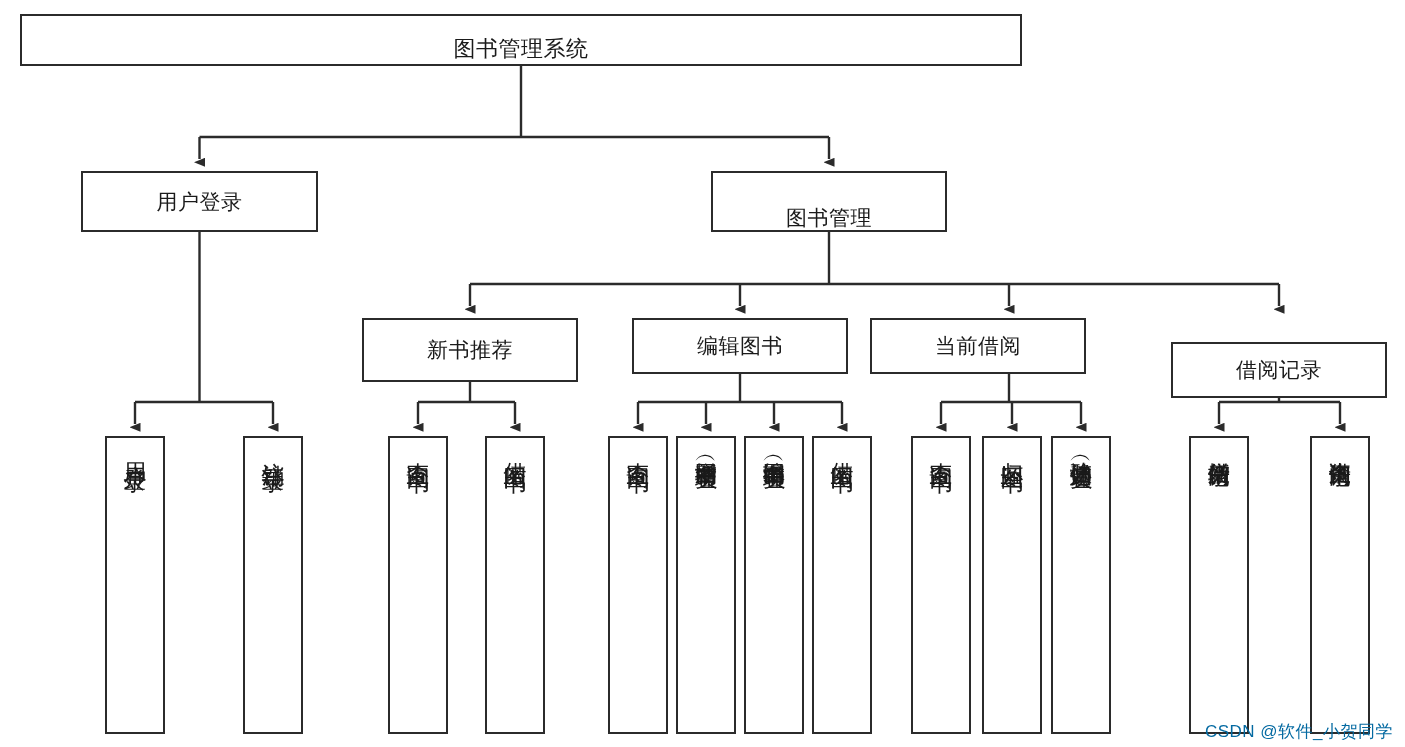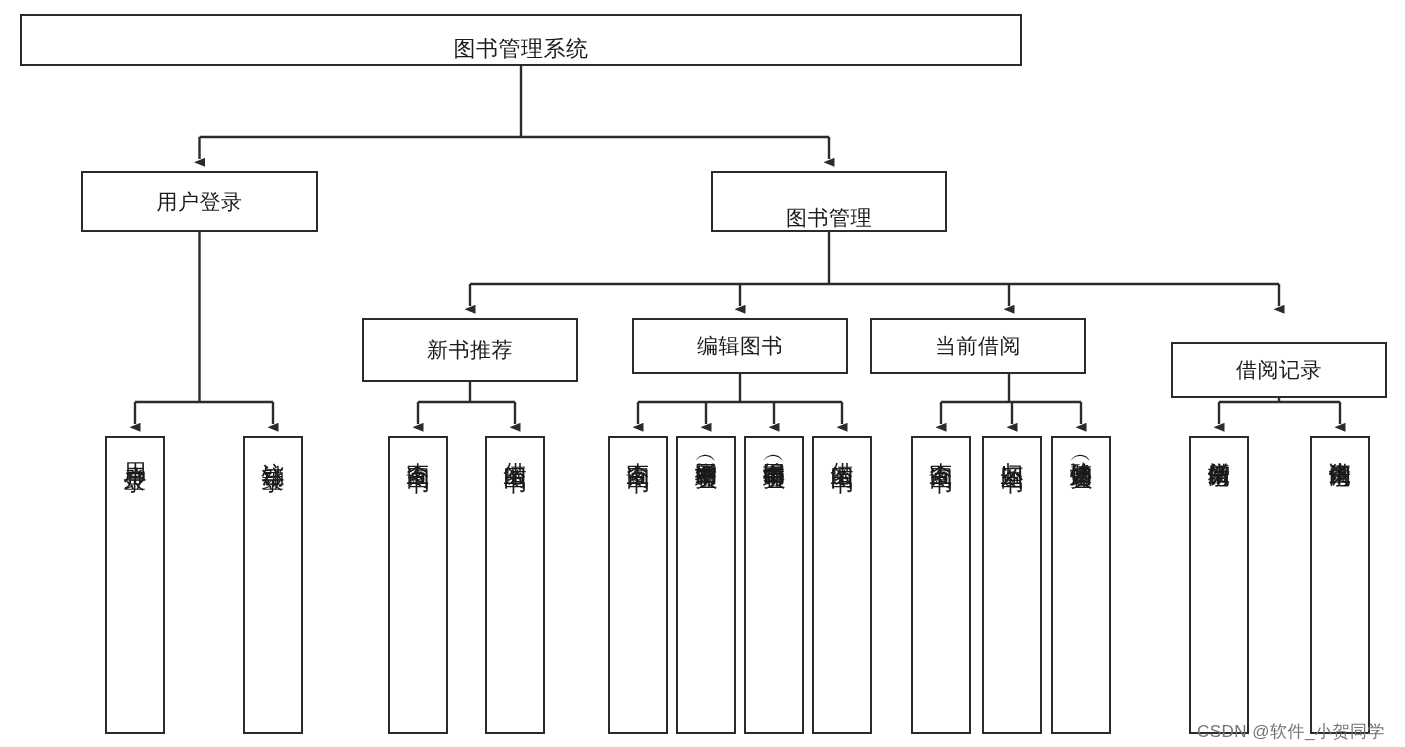--- a/index.html
+++ b/index.html
@@ -61,24 +61,24 @@
     line-height: 1;
     letter-spacing: 3px;
     white-space: nowrap;
   }
   .node.vert.tall .label {
     font-size: 22px;
     letter-spacing: 1px;
   }
   #watermark {
     position: absolute;
-    right: 20px;
+    right: 12px;
     bottom: 4px;
     font-size: 17px;
-    color: #737373;
+    color: #0369a1;
     letter-spacing: 0.5px;
     white-space: nowrap;
     pointer-events: none;
     margin-top: 11px;
   }
 </style>
 </head>
 <body>
 
 <div id="canvas">

